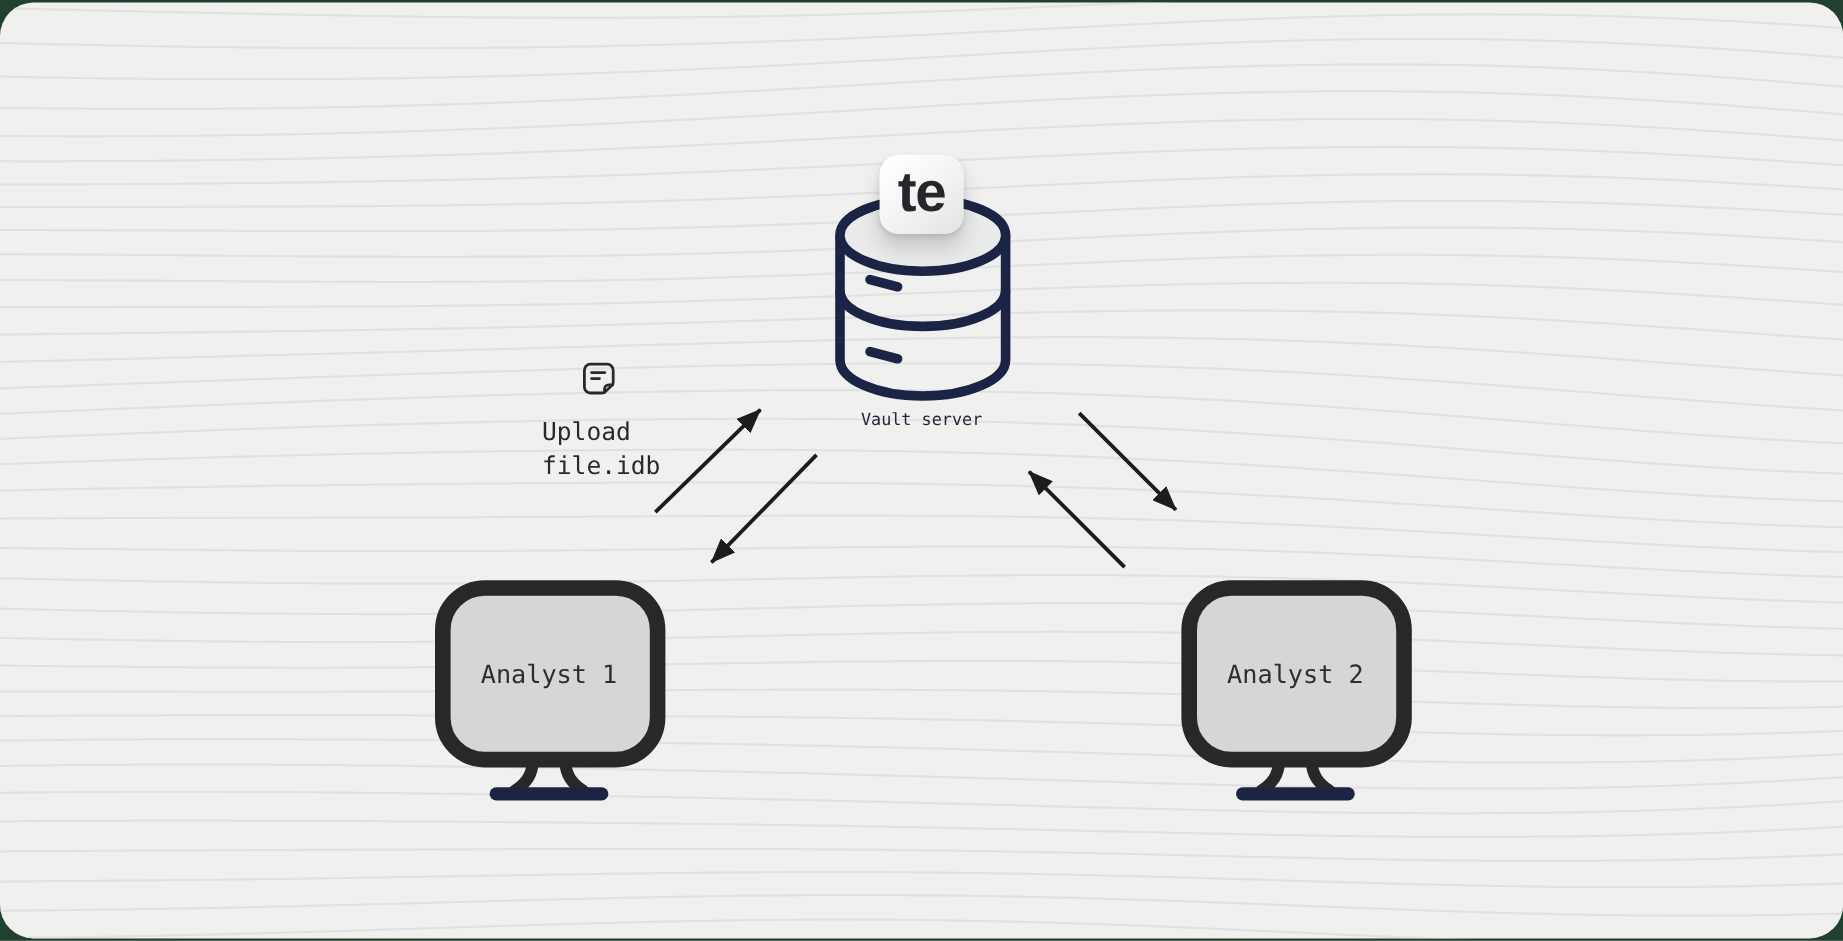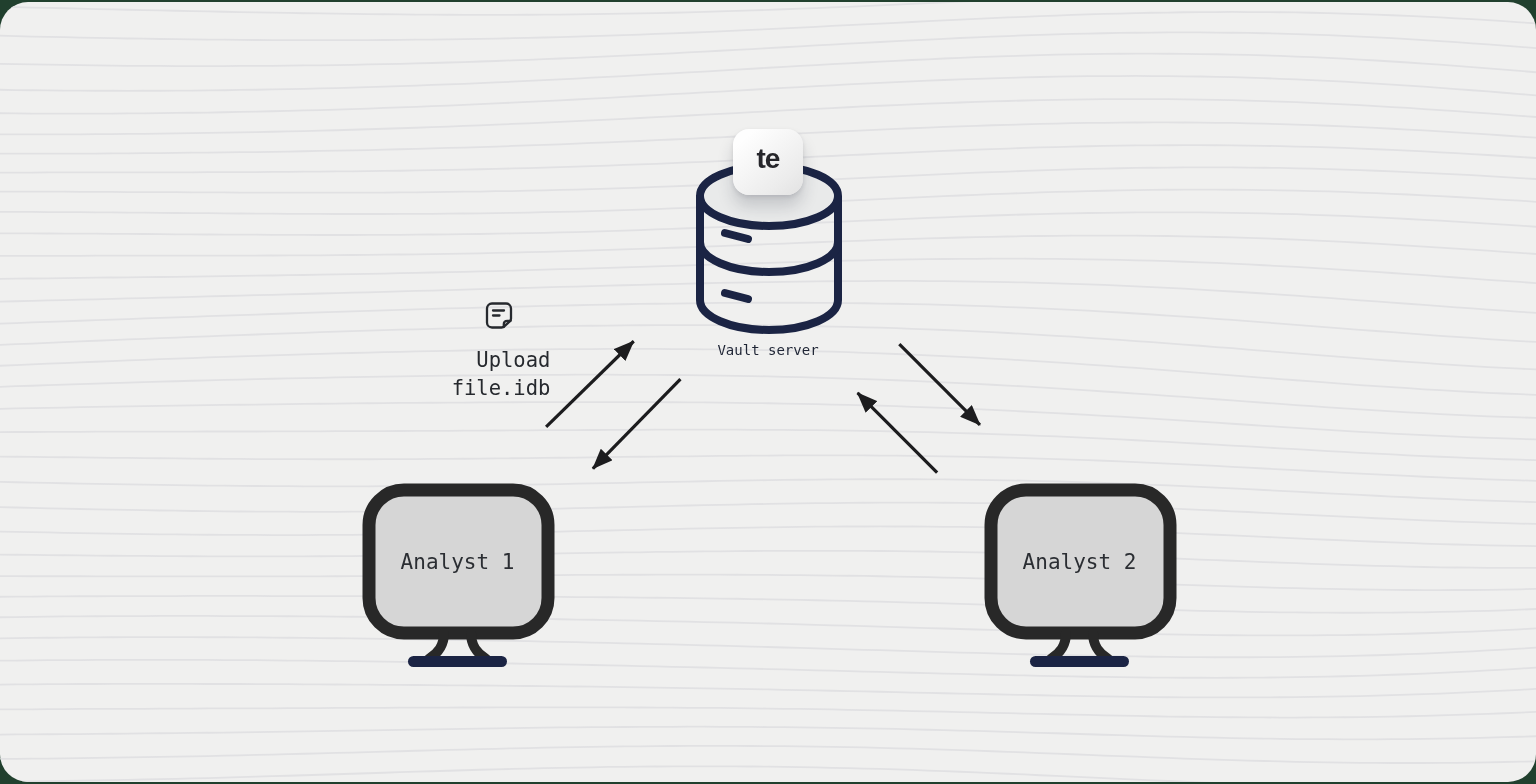--- a/index.html
+++ b/index.html
@@ -35,36 +35,36 @@
   .cylinder .stroke{fill:none;stroke:var(--navy);stroke-width:8;}
   .cylinder .top{fill:#e9eaea;stroke:var(--navy);stroke-width:8;}
   .cylinder .tick{stroke:var(--navy);stroke-width:8;stroke-linecap:round;}
   .badge{
     position:absolute;left:733px;top:127px;width:70px;height:66px;z-index:4;
     border-radius:16px;
     background:linear-gradient(140deg,#fefefe 15%,#ececec 75%,#e2e2e2 100%);
     box-shadow:0 12px 16px rgba(40,45,60,.18), 0 2px 4px rgba(40,45,60,.12);
     display:flex;align-items:center;justify-content:center;
     font-family:"Liberation Sans","DejaVu Sans",sans-serif;
-    font-weight:bold;font-size:28px;color:var(--badge-text);letter-spacing:-1px;
+    font-weight:bold;font-size:47px;color:var(--badge-text);letter-spacing:-1px;
     padding-bottom:6px;
     text-align:right;
   }
   .vault-label{
     position:absolute;left:768px;top:340px;transform:translateX(-50%);
     z-index:3;font-size:14px;color:#1f2535;white-space:nowrap;
   }
 
   
   .doc-icon{position:absolute;left:483px;top:298px;z-index:3;}
   .doc-icon path{fill:none;stroke:var(--ink);stroke-width:2.3;stroke-linecap:round;stroke-linejoin:round;}
   .upload-note{
     position:absolute;left:501px;top:344px;transform:translateX(-50%);
     z-index:3;font-size:20.5px;line-height:28px;color:var(--ink);
-    text-align:right;white-space:nowrap;
+    text-align:left;white-space:nowrap;
   }
 
   
   .monitor{position:absolute;z-index:3;}
   .monitor .screen{fill:var(--monitor-screen);stroke:var(--monitor-frame);stroke-width:13;}
   .monitor .leg{fill:none;stroke:var(--monitor-frame);stroke-width:10;stroke-linecap:round;}
   .monitor .base{fill:var(--navy);}
   .monitor text{
     font-family:"DejaVu Sans Mono",monospace;font-size:21px;fill:#2b2e33;
     text-anchor:middle;

